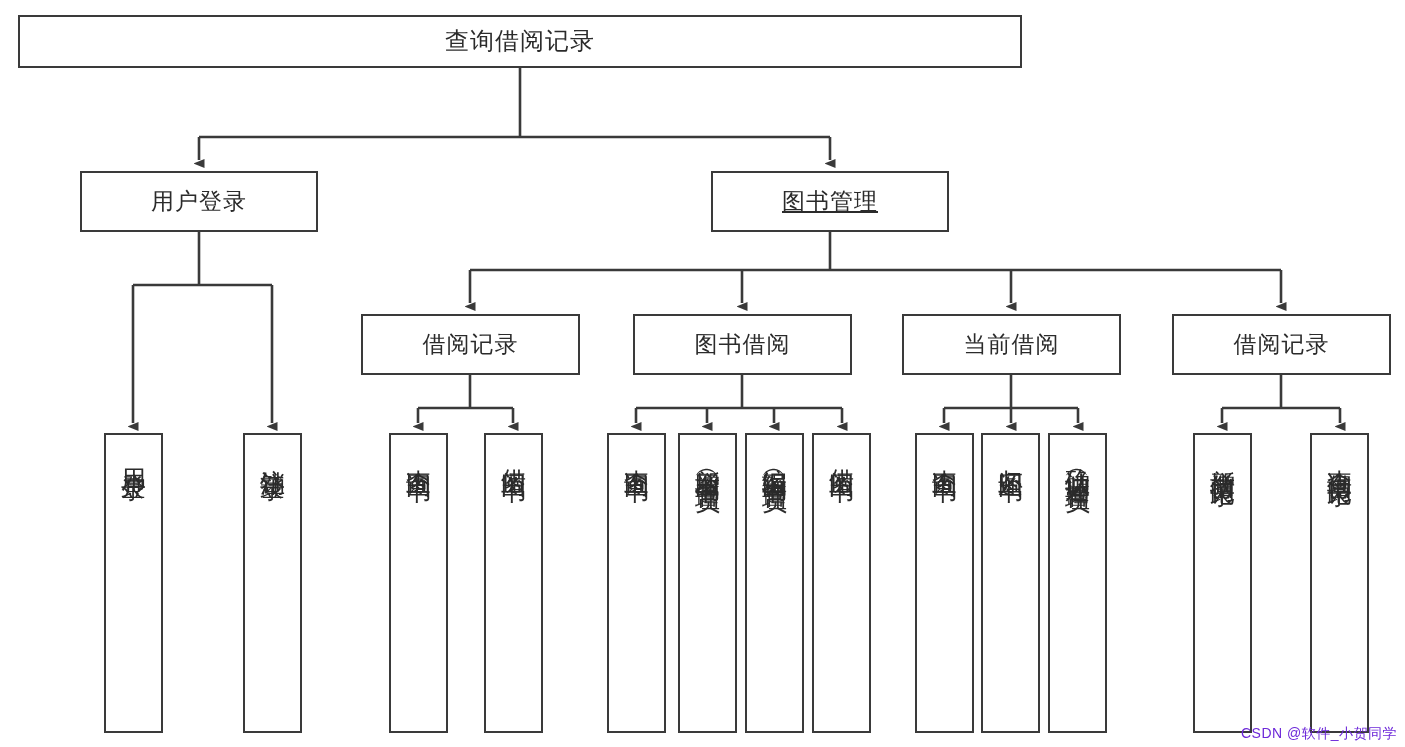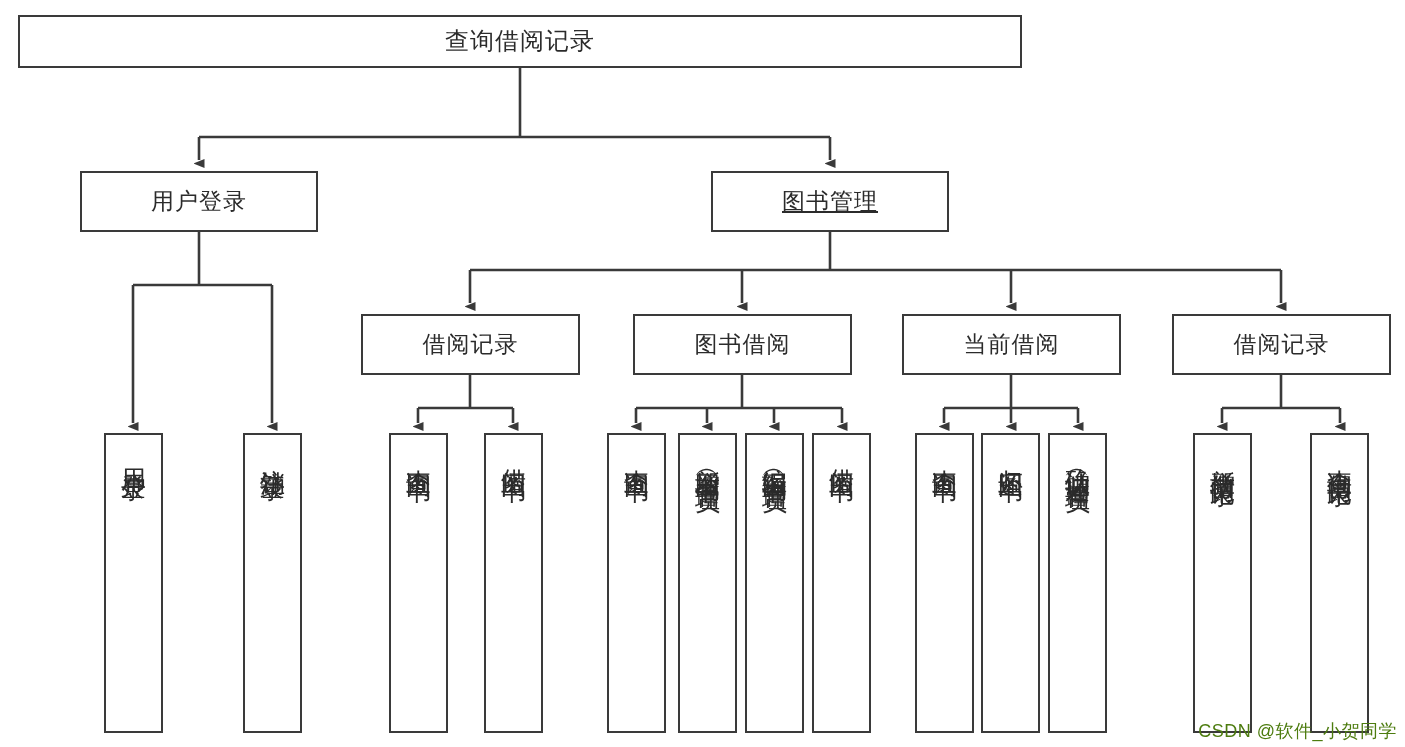--- a/index.html
+++ b/index.html
@@ -61,22 +61,22 @@
     text-orientation: upright;
     font-size: 25px;
     letter-spacing: 3px;
     line-height: 1;
     white-space: nowrap;
   }
   .watermark {
     position: absolute;
     right: 8px;
     bottom: 4px;
-    font-size: 18px;
-    color: #4d7c0f;
+    font-size: 14px;
+    color: #6d28d9;
     letter-spacing: 0.5px;
     user-select: none;
   }
 </style>
 </head>
 <body>
 
 <div id="diagram-root">
 
   <svg class="connectors" viewBox="0 0 1405 747">

